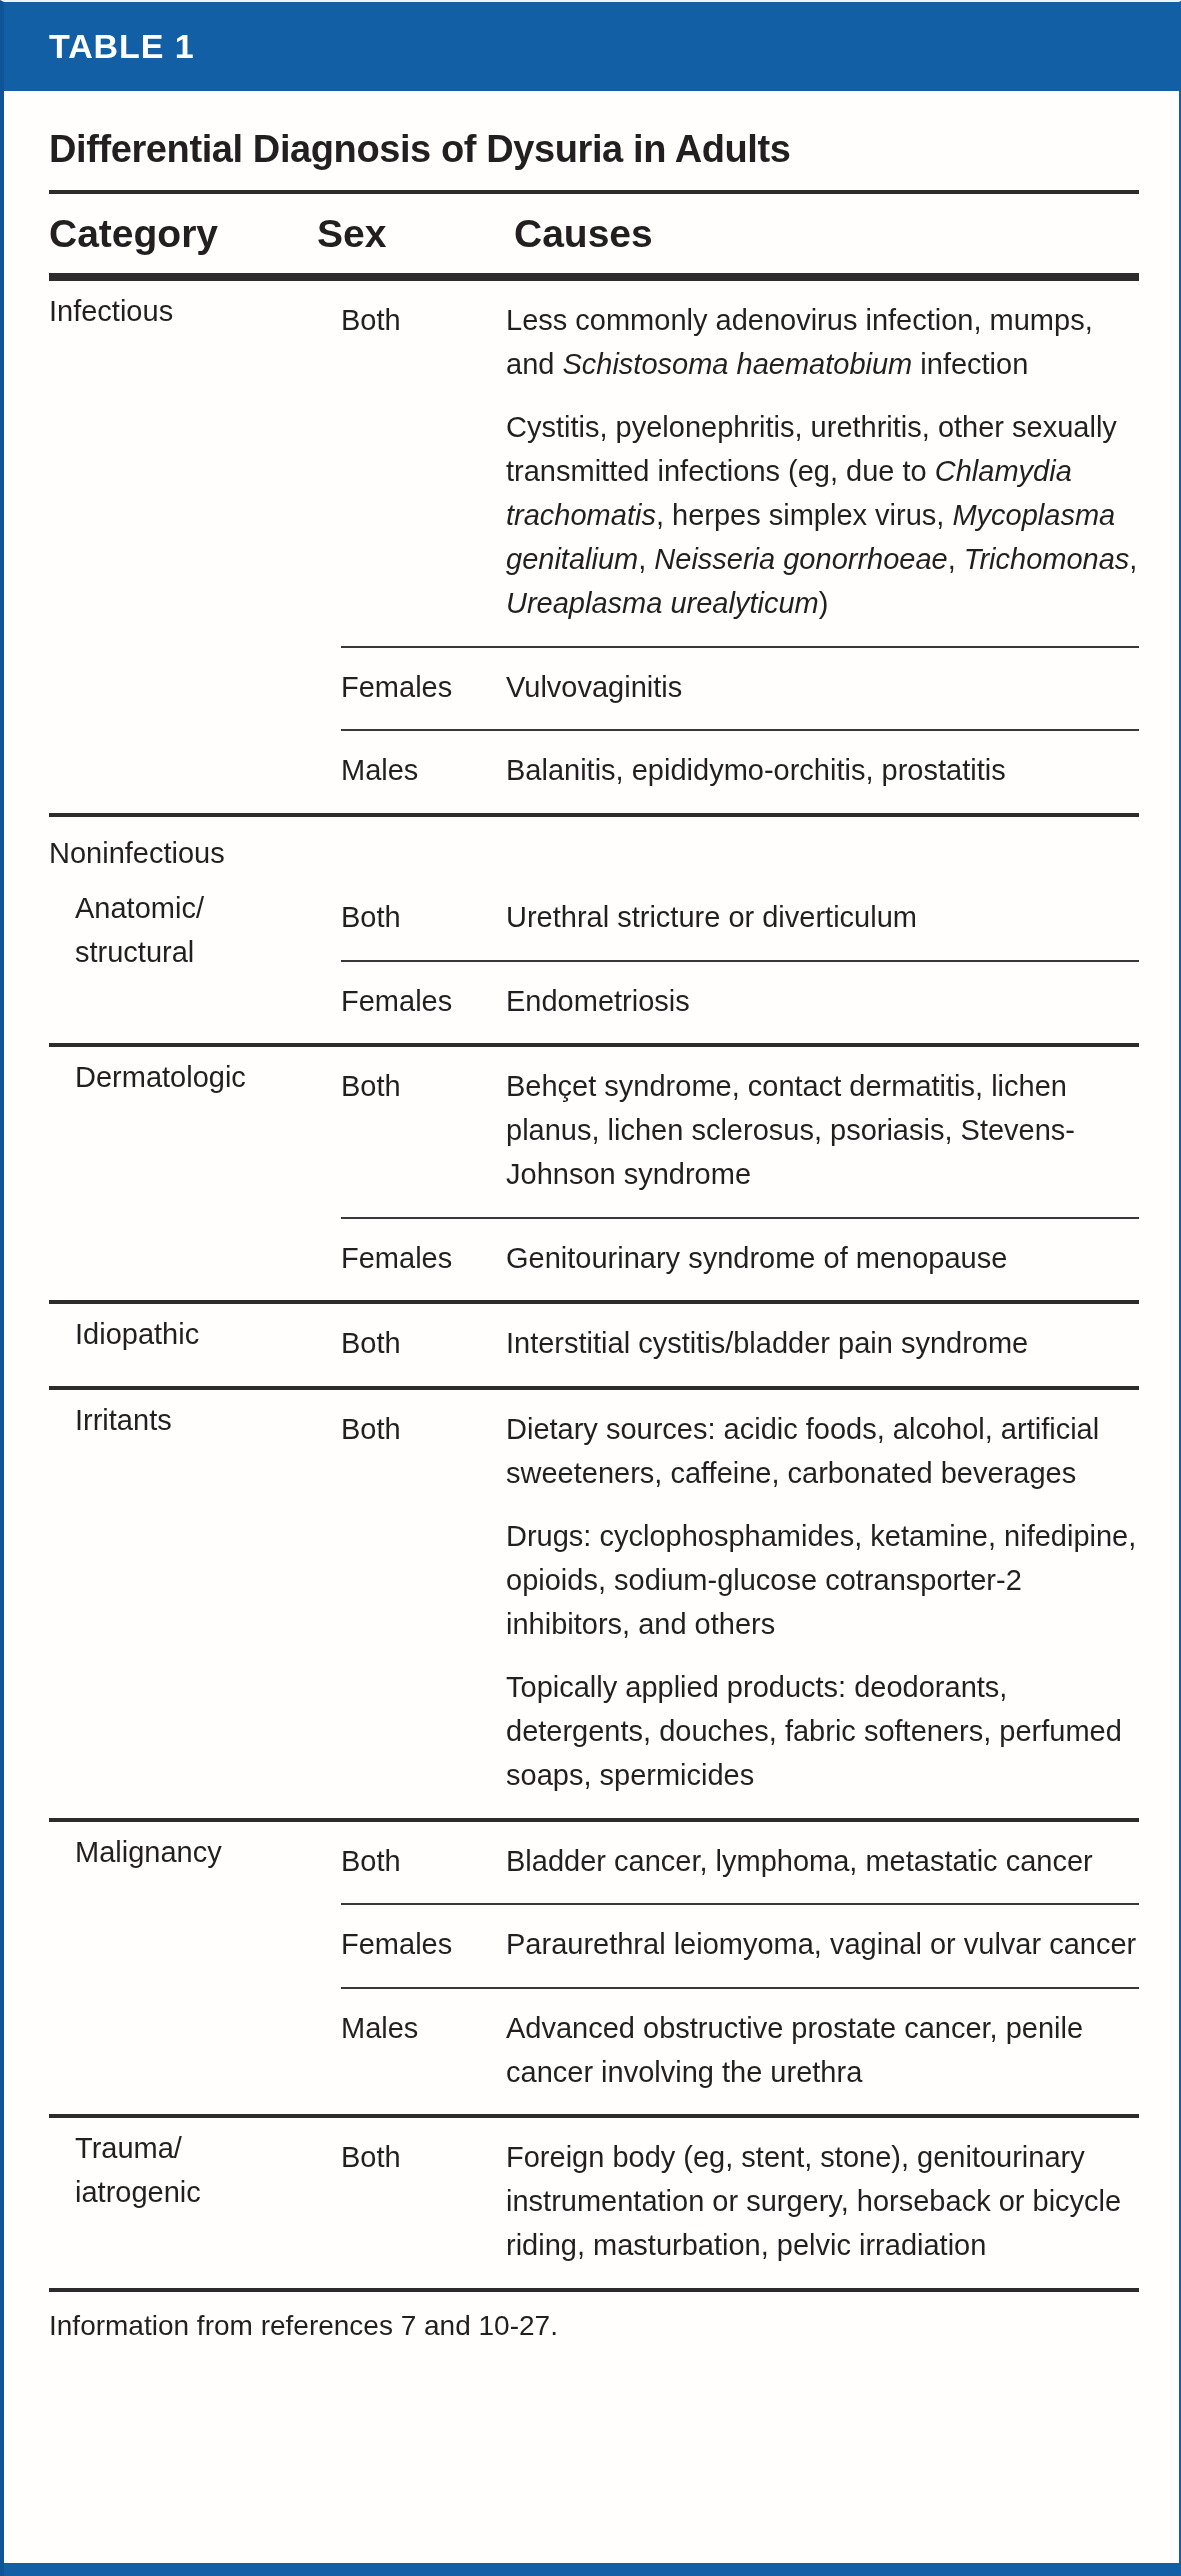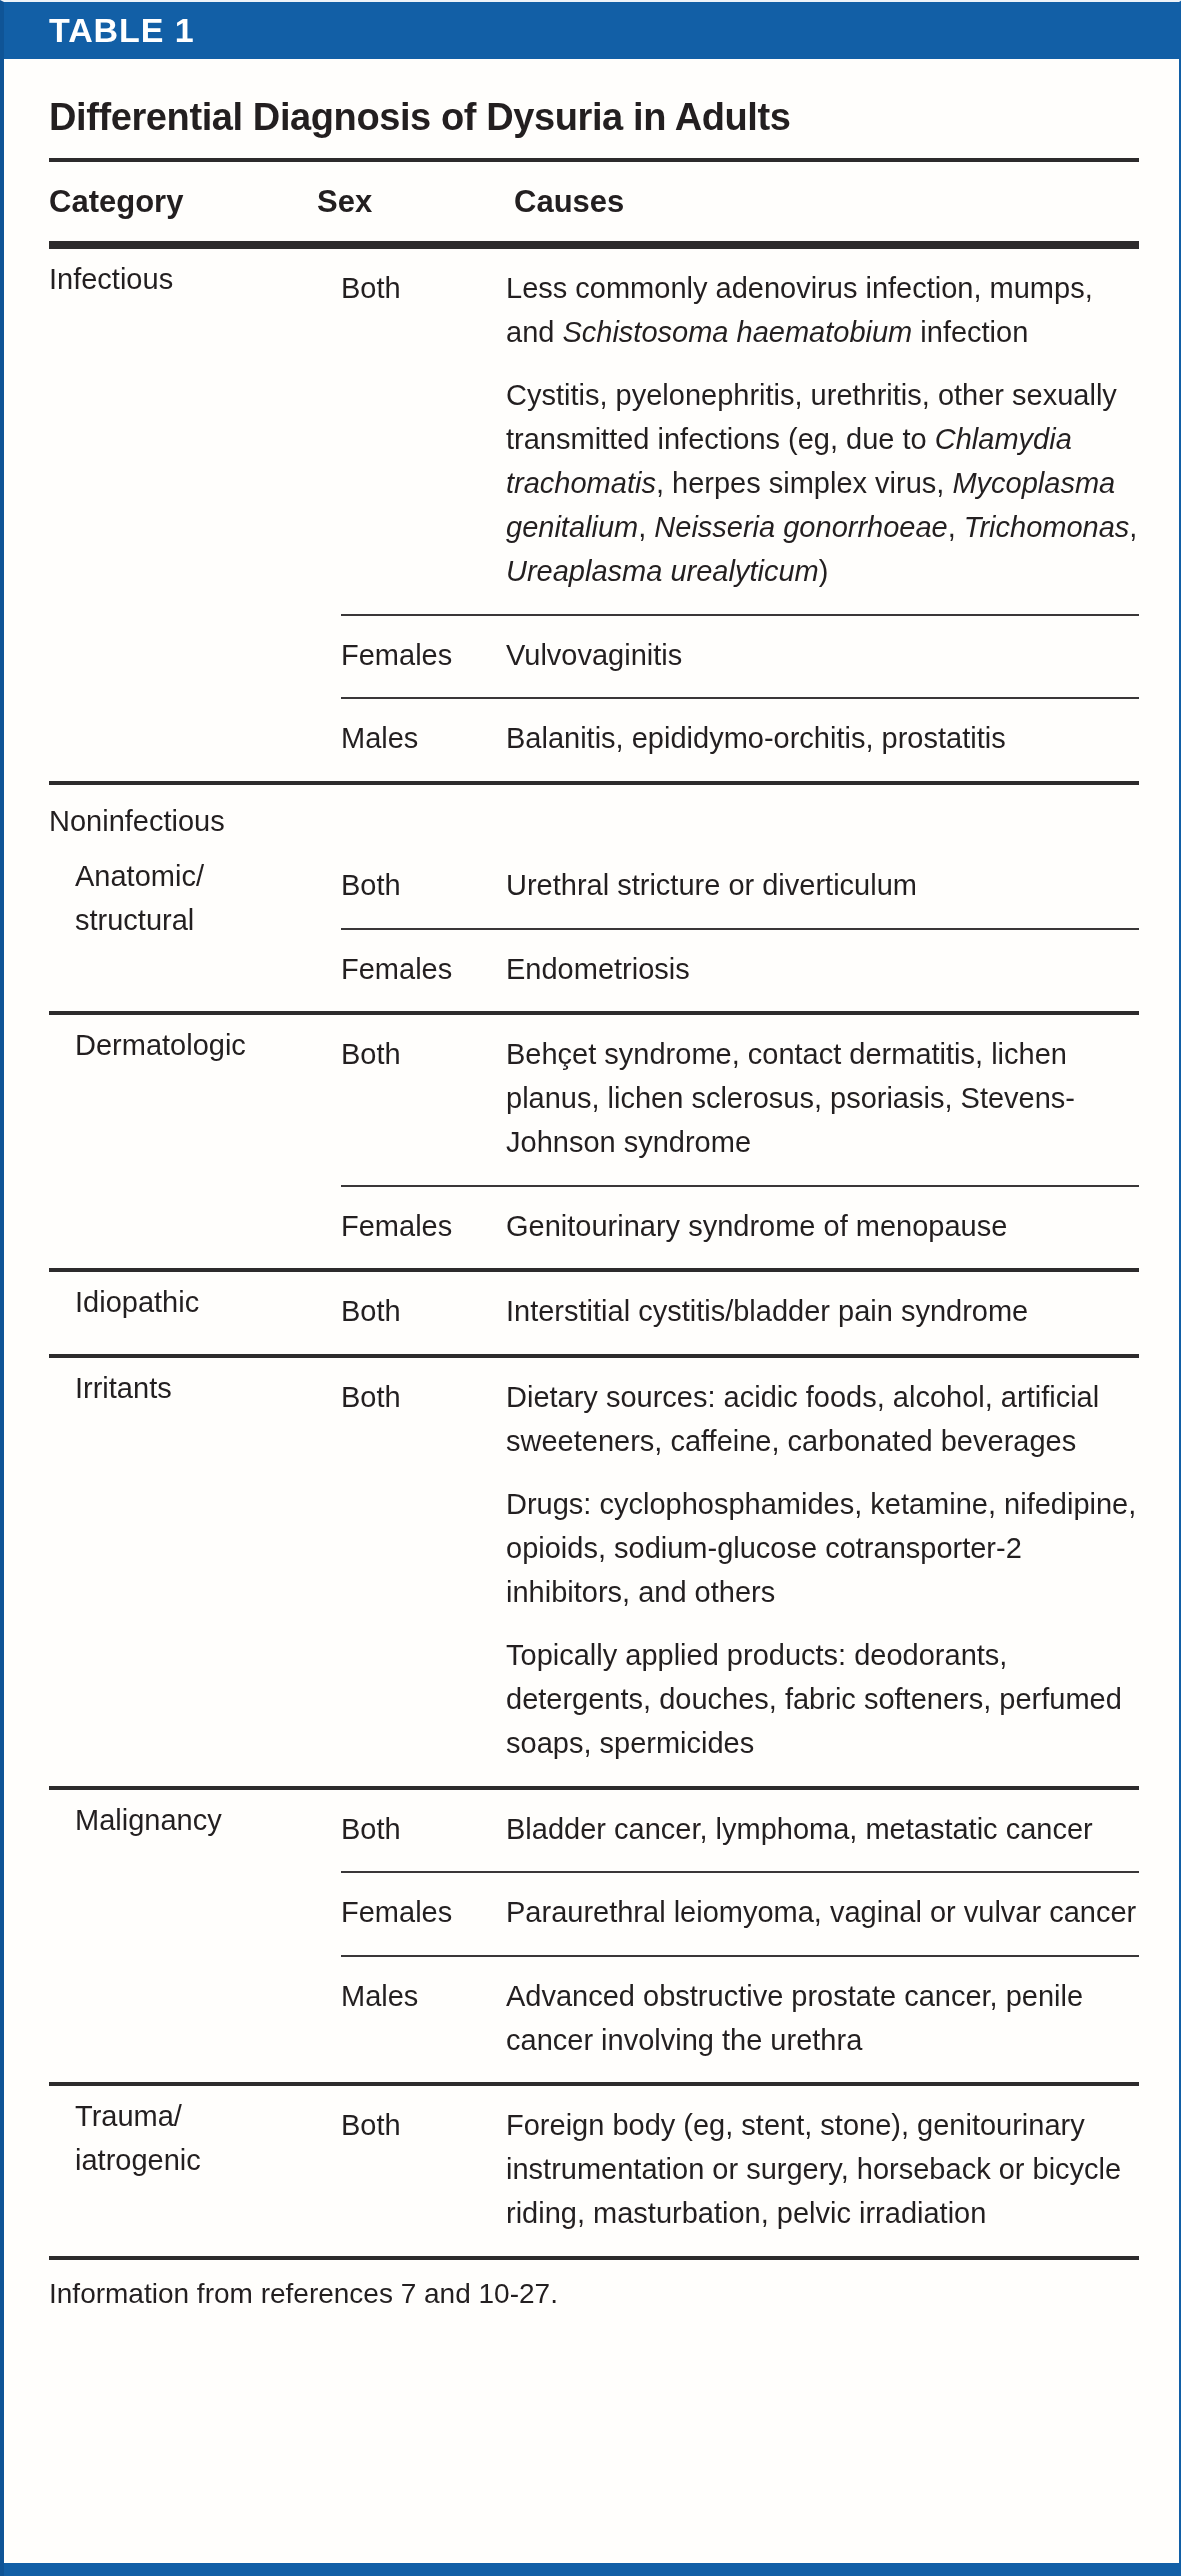--- a/index.html
+++ b/index.html
@@ -14,21 +14,21 @@
     position:relative;
     width:1182px;height:2576px;
     box-sizing:border-box;
     background:#fffefc;
     border-left:4.3px solid var(--blue-dark);
     border-right:3.4px solid var(--blue);
     border-top:2.6px solid #eef3f8;
     overflow:hidden;
   }
   .banner{
-    height:57px;
+    height:89px;
     background:var(--blue);
     display:flex;align-items:center;
     padding-left:45px;
   }
   .banner span{
     color:#ffffff;
     font-size:34px;
     font-weight:700;
     letter-spacing:0.9px;
   }
@@ -41,21 +41,21 @@
     line-height:45px;
     font-weight:700;
     letter-spacing:-0.4px;
   }
   .colhead{
     border-top:4.3px solid var(--rule);
     border-bottom:4.3px solid var(--rule);
     display:flex;
     padding:20.6px 0;
     font-weight:700;
-    font-size:31px;
+    font-size:39px;
     line-height:38px;
   }
   .col-cat{width:268px;flex:0 0 268px;}
   .col-sex{width:165px;flex:0 0 165px;}
   .col-causes{flex:1;margin-left:32px;}
   .section{
     display:flex;
     border-top:4.3px solid var(--rule);
   }
   .section.no-rule{border-top:none;}

